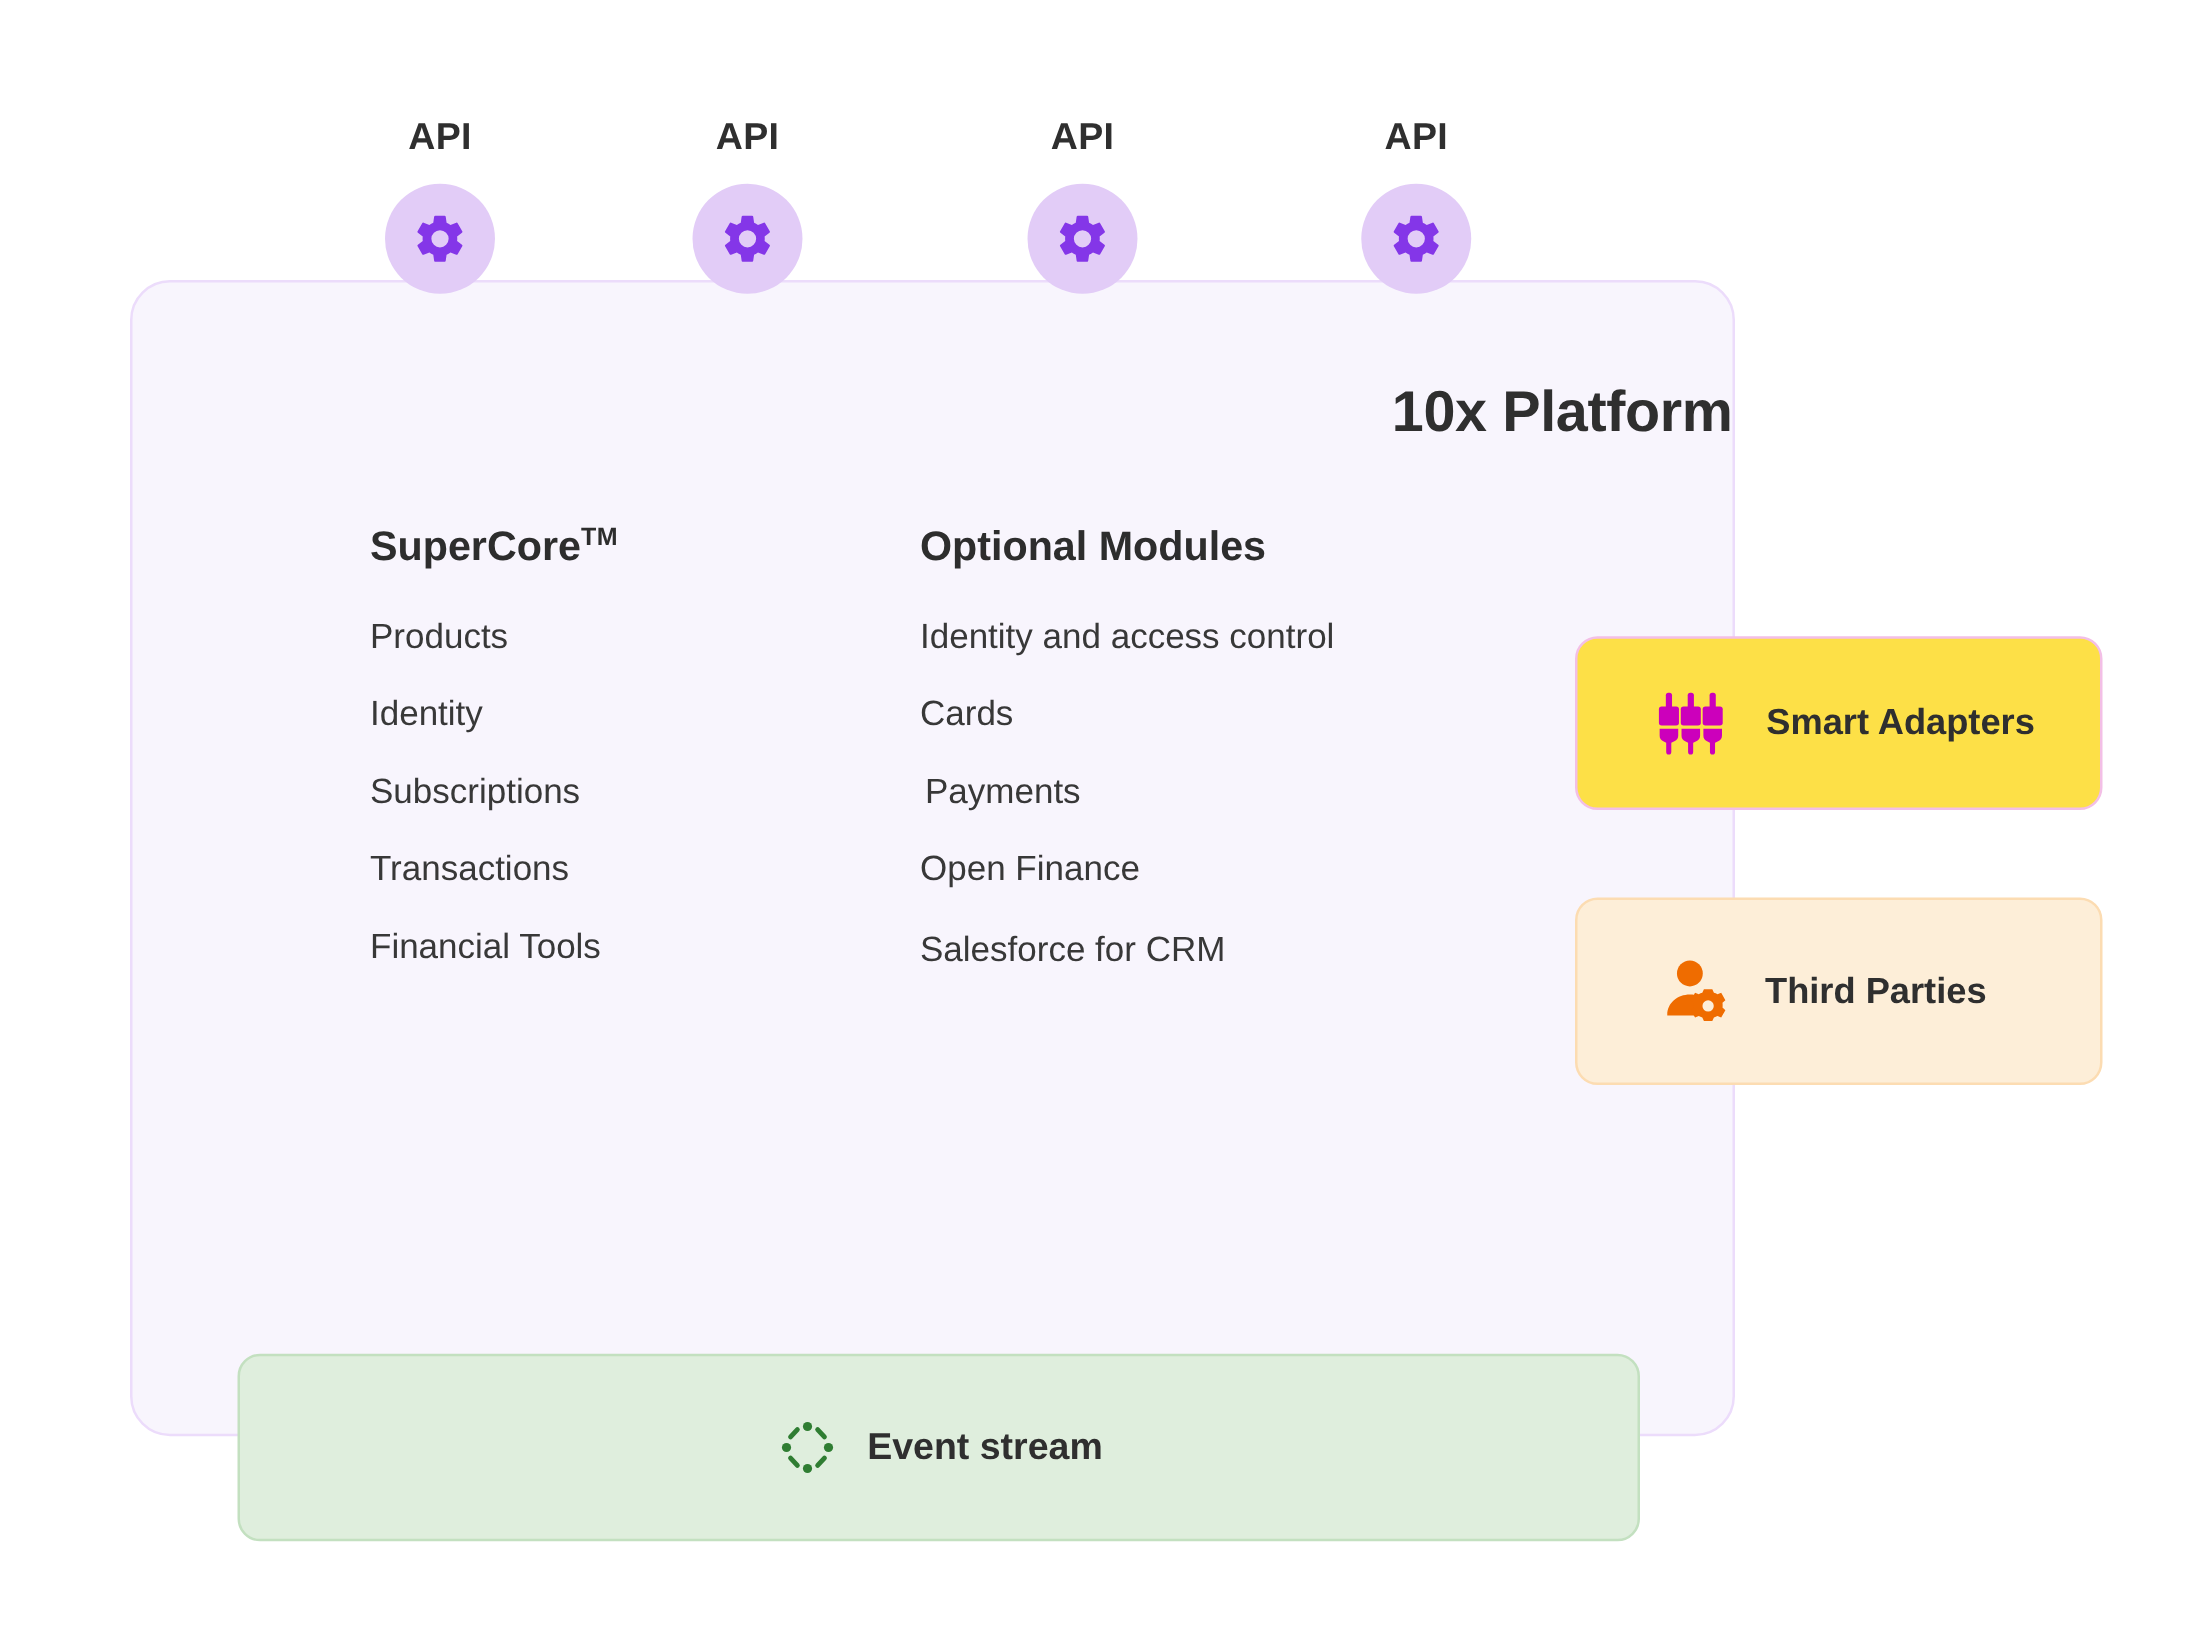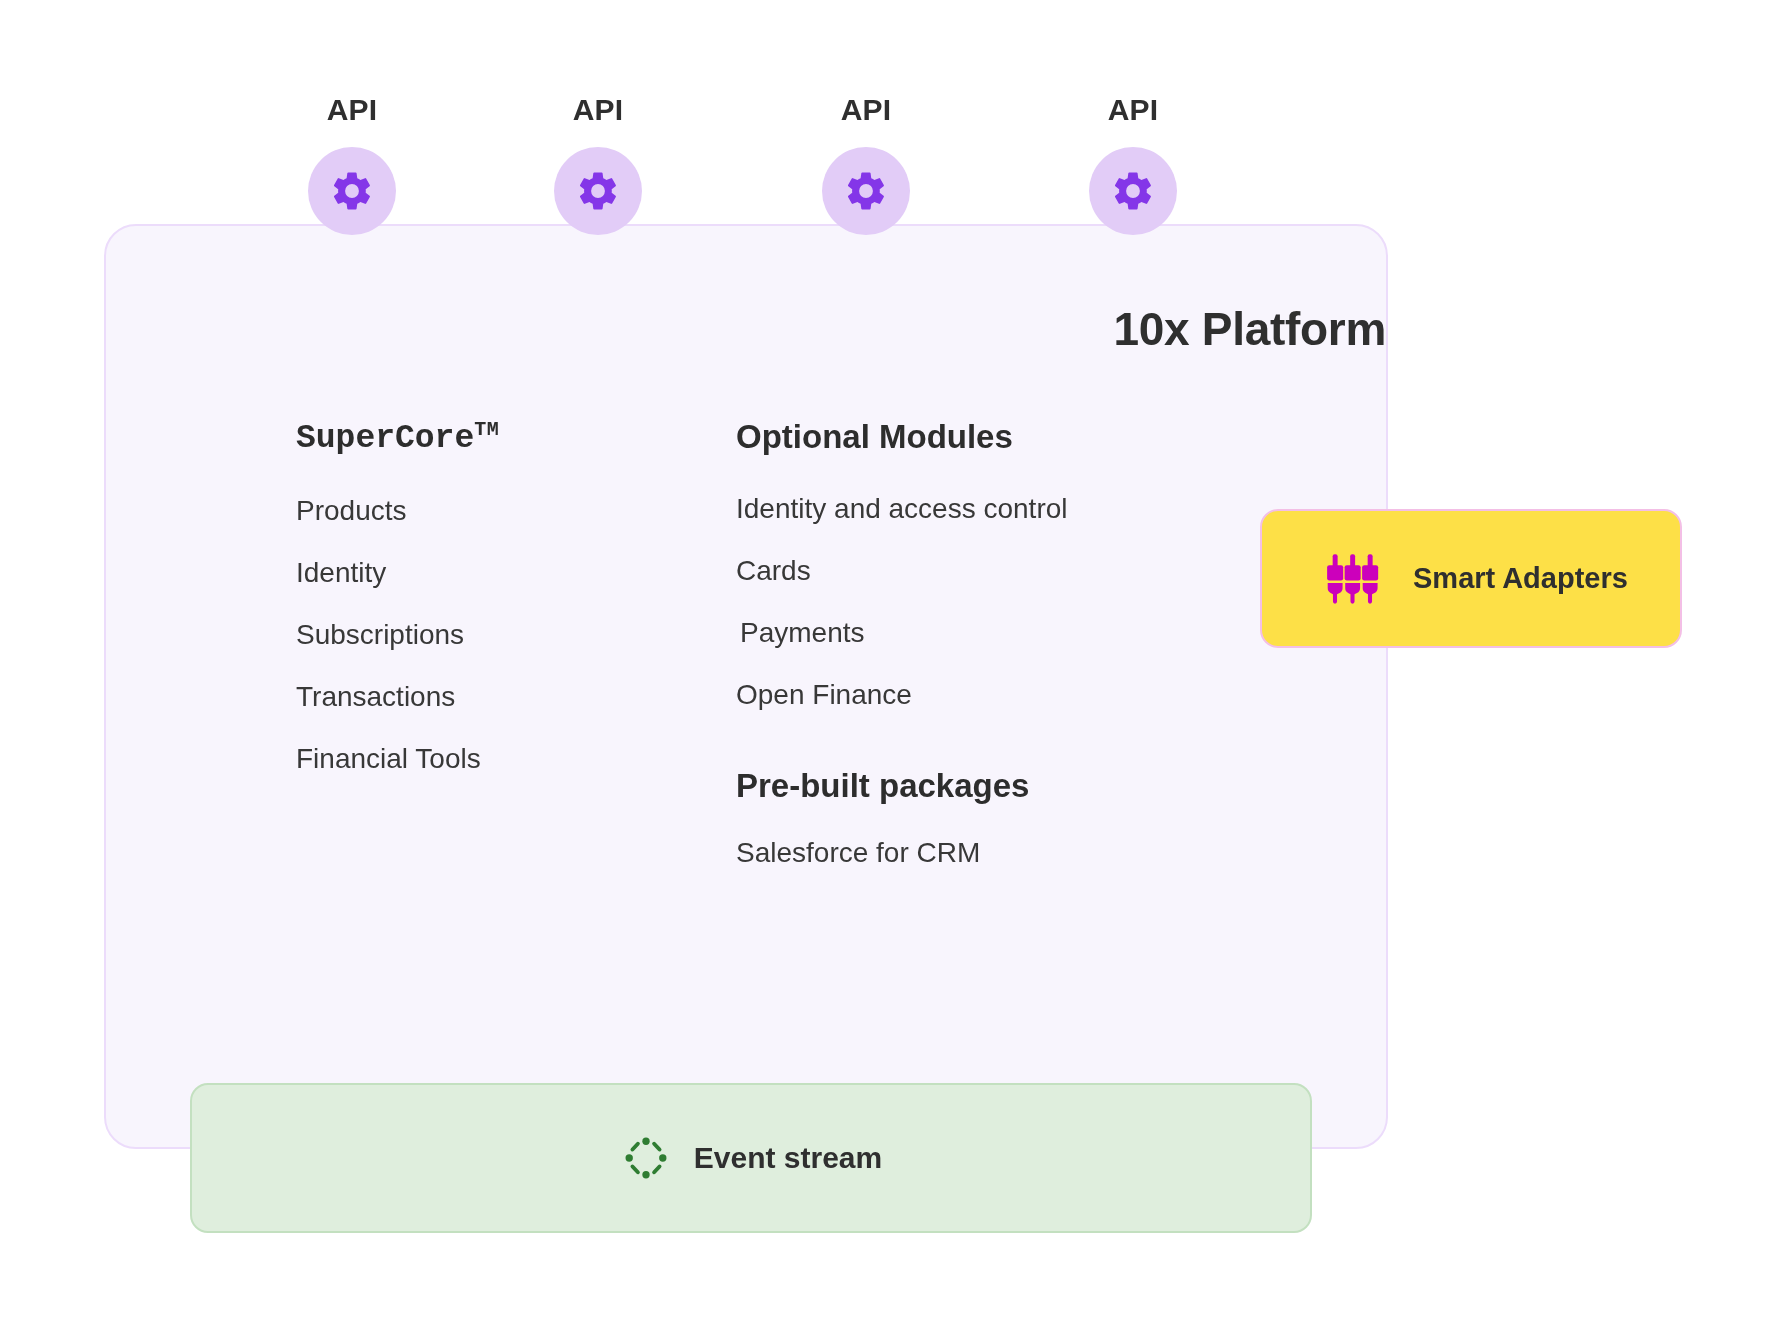--- a/index.html
+++ b/index.html
@@ -122,21 +122,21 @@
     padding: 0;
   }
   .col-list li {
     font-size: 28px;
     font-weight: 400;
     color: #383838;
     line-height: 1;
     white-space: nowrap;
   }
 
-  .left-heading { margin-bottom: 0; font-family: Liberation Mono, monospace; }
+  .left-heading { margin-bottom: 0; }
   .left-list { margin-top: 42px; }
   .left-list li { margin-bottom: 34px; }
   .left-list li:last-child { margin-bottom: 0; }
 
   .right-heading-1 { margin-bottom: 0; }
   .right-list-1 { margin-top: 42px; }
   .right-list-1 li { margin-bottom: 34px; }
   .right-list-1 li:nth-child(3) { padding-left: 4px; }
   .right-list-1 li:last-child { margin-bottom: 0; }
 
@@ -279,21 +279,20 @@
 
       <div class="col col-right">
         <div class="col-heading right-heading-1">Optional Modules</div>
         <ul class="col-list right-list-1">
           <li>Identity and access control</li>
           <li>Cards</li>
           <li>Payments</li>
           <li>Open Finance</li>
         </ul>
 
-        <div class="col-heading right-heading-2">Pre-built packages</div>
         <ul class="col-list right-list-2">
           <li>Salesforce for CRM</li>
         </ul>
       </div>
 
     </div>
   </div>
 
   <div class="side-card card-adapters">
     <span class="card-icon">
@@ -307,20 +306,32 @@
           <rect x="28.2" y="14.5" width="11" height="10.5" rx="1.5"></rect>
           <path d="M4.6 26.8h10.2v3.6a3.5 3.5 0 0 1-2.1 3.2l-1.7.8v5.1a1.4 1.4 0 0 1-2.8 0v-5.1l-1.6-.8a3.5 3.5 0 0 1-2-3.2Z"></path>
           <path d="M16.6 26.8h10.2v3.6a3.5 3.5 0 0 1-2.1 3.2l-1.7.8v5.1a1.4 1.4 0 0 1-2.8 0v-5.1l-1.6-.8a3.5 3.5 0 0 1-2-3.2Z"></path>
           <path d="M28.6 26.8h10.2v3.6a3.5 3.5 0 0 1-2.1 3.2l-1.7.8v5.1a1.4 1.4 0 0 1-2.8 0v-5.1l-1.6-.8a3.5 3.5 0 0 1-2-3.2Z"></path>
         </g>
       </svg>
     </span>
     <span class="card-label">Smart Adapters</span>
   </div>
 
+  <div class="side-card card-third">
+    <span class="card-icon">
+      <svg width="62" height="62" viewBox="0 0 48 48" aria-hidden="true">
+        <g fill="#ef6c00">
+          <circle cx="18.5" cy="13" r="8"></circle>
+          <path d="M4.5 38.5c0-7.2 6.3-12.5 14-12.5 2.1 0 4.1.4 5.9 1.1-2 1.8-3.2 4.4-3.2 7.2 0 1.7.4 3.3 1.2 4.7H4.5Z"></path>
+          <path d="M32.4 22.7l1 2.2a8.7 8.7 0 0 1 2.2.9l2.3-.8 2.6 4.5-1.8 1.6c.1.5.1 1 .1 1.5s0 1-.1 1.5l1.8 1.6-2.6 4.5-2.3-.8a8.7 8.7 0 0 1-2.2.9l-1 2.2h-5.2l-1-2.2a8.7 8.7 0 0 1-2.2-.9l-2.3.8-2.6-4.5 1.8-1.6a9.6 9.6 0 0 1 0-3l-1.8-1.6 2.6-4.5 2.3.8c.7-.4 1.4-.7 2.2-.9l1-2.2Zm-2.6 6.9a3.5 3.5 0 1 0 0 7 3.5 3.5 0 0 0 0-7Z"></path>
+        </g>
+      </svg>
+    </span>
+    <span class="card-label">Third Parties</span>
+  </div>
 
   <div class="event-bar">
     <span class="event-icon">
       <svg width="52" height="52" viewBox="0 0 48 48" aria-hidden="true">
         <g fill="#2f7d32" stroke="#2f7d32" stroke-width="3.6" stroke-linecap="round">
           <circle cx="24" cy="8.5" r="3.4" stroke="none"></circle>
           <circle cx="24" cy="39.5" r="3.4" stroke="none"></circle>
           <circle cx="8.5" cy="24" r="3.4" stroke="none"></circle>
           <circle cx="39.5" cy="24" r="3.4" stroke="none"></circle>
           <line x1="31.5" y1="10.8" x2="36.5" y2="16.2" fill="none"></line>

